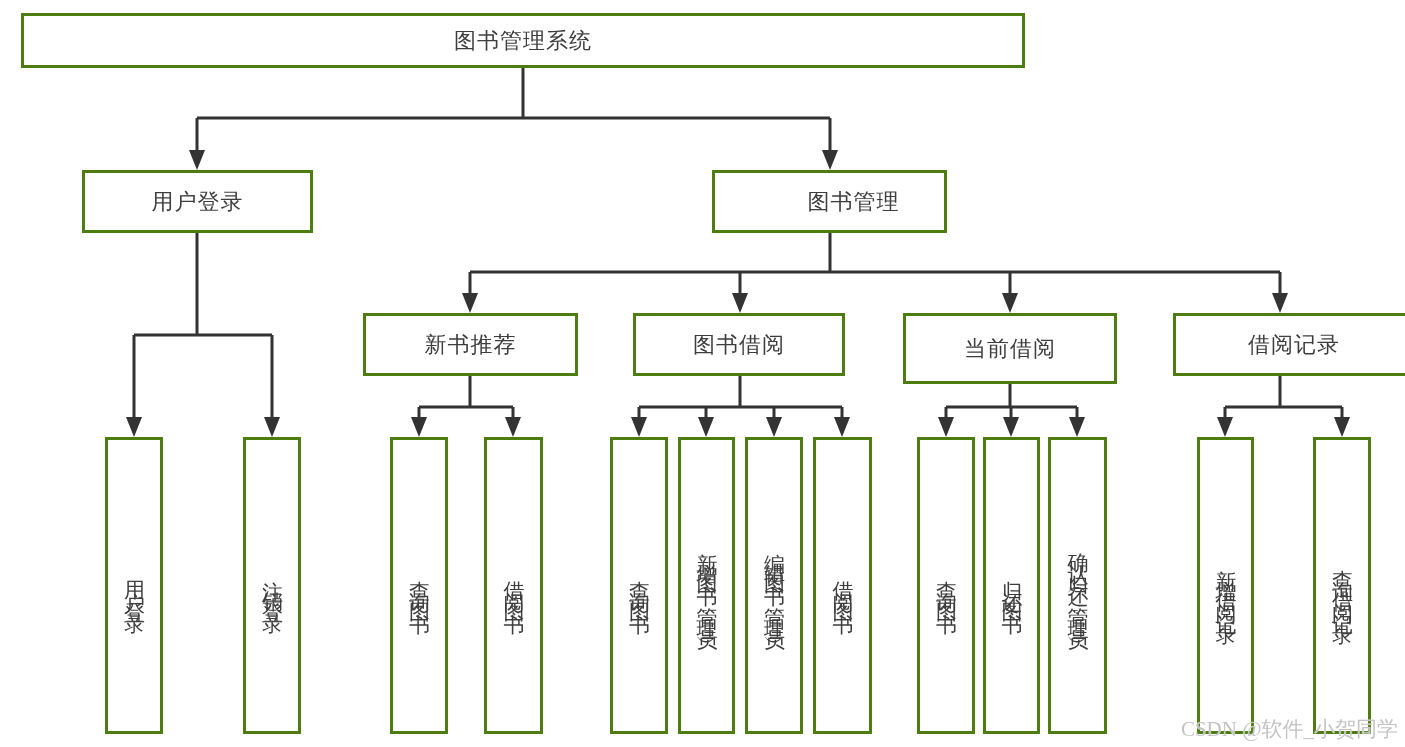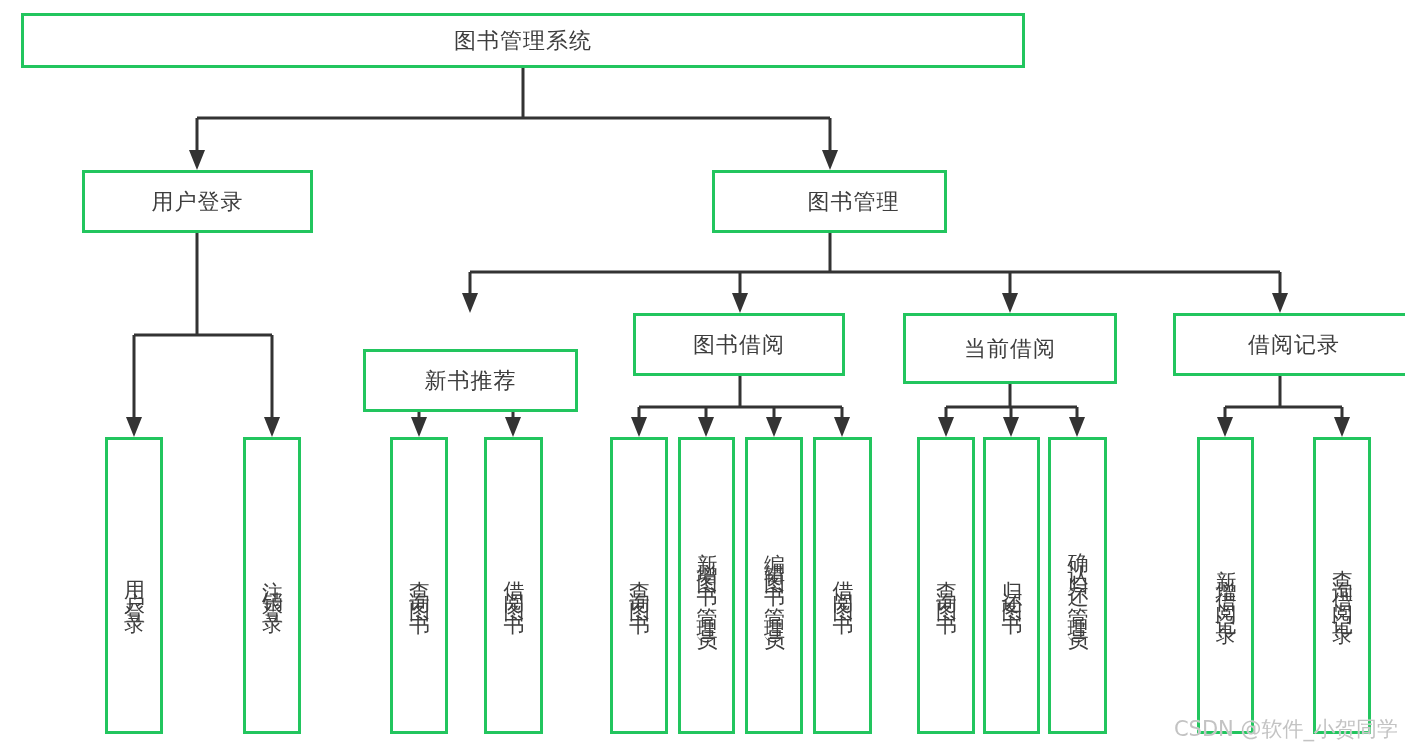--- a/index.html
+++ b/index.html
@@ -13,42 +13,42 @@
   }
   #connectors {
     position: absolute;
     left: 0; top: 0;
     width: 1405px; height: 747px;
     pointer-events: none;
   }
   .box {
     position: absolute;
     box-sizing: border-box;
-    border: 3px solid #22c55e;
+    border: 3px solid #4d7c0f;
     background: #ffffff;
     display: flex;
     align-items: center;
     justify-content: center;
     color: #3d3d3d;
   }
   .h-box { font-size: 22px; letter-spacing: 1px; white-space: nowrap; }
   .v-box {
     font-size: 21px;
     writing-mode: vertical-rl;
     text-orientation: mixed;
     letter-spacing: 11px;
     line-height: 1;
   }
   
   .n-root  { left: 21px;  top: 13px;  width: 1004px; height: 55px; }
   
   .n-login { left: 82px;  top: 170px; width: 231px; height: 63px; }
   .n-mgmt  { left: 712px; top: 170px; width: 235px; height: 63px; padding-left: 48px; }
   
-  .n-rec   { left: 363px;  top: 313px; width: 215px; height: 63px; margin-top: 36px; }
+  .n-rec   { left: 363px;  top: 313px; width: 215px; height: 63px; }
   .n-bor   { left: 633px;  top: 313px; width: 212px; height: 63px; }
   .n-cur   { left: 903px;  top: 313px; width: 214px; height: 71px; }
   .n-hist  { left: 1173px; top: 313px; width: 242px; height: 63px; }
   
   .leaf { top: 437px; height: 297px; }
   .l-a1 { left: 105px;  width: 58px; }
   .l-a2 { left: 243px;  width: 58px; }
   .l-b1 { left: 390px;  width: 58px; }
   .l-b2 { left: 484px;  width: 59px; }
   .l-c1 { left: 610px;  width: 58px; }
@@ -61,20 +61,21 @@
   .l-e1 { left: 1197px; width: 57px; }
   .l-e2 { left: 1313px; width: 58px; }
   #watermark {
     position: absolute;
     right: 7px;
     bottom: 4px;
     font-size: 21px;
     color: #c3c3c3;
     text-shadow: 0 0 1px #ffffff;
     white-space: nowrap;
+    font-family: Liberation Serif, serif;
   }
 </style>
 </head>
 <body>
 
 <div id="canvas">
 
   <svg id="connectors" viewBox="0 0 1405 747" xmlns="http://www.w3.org/2000/svg">
     <g stroke="#333333" stroke-width="3" fill="none">
 

